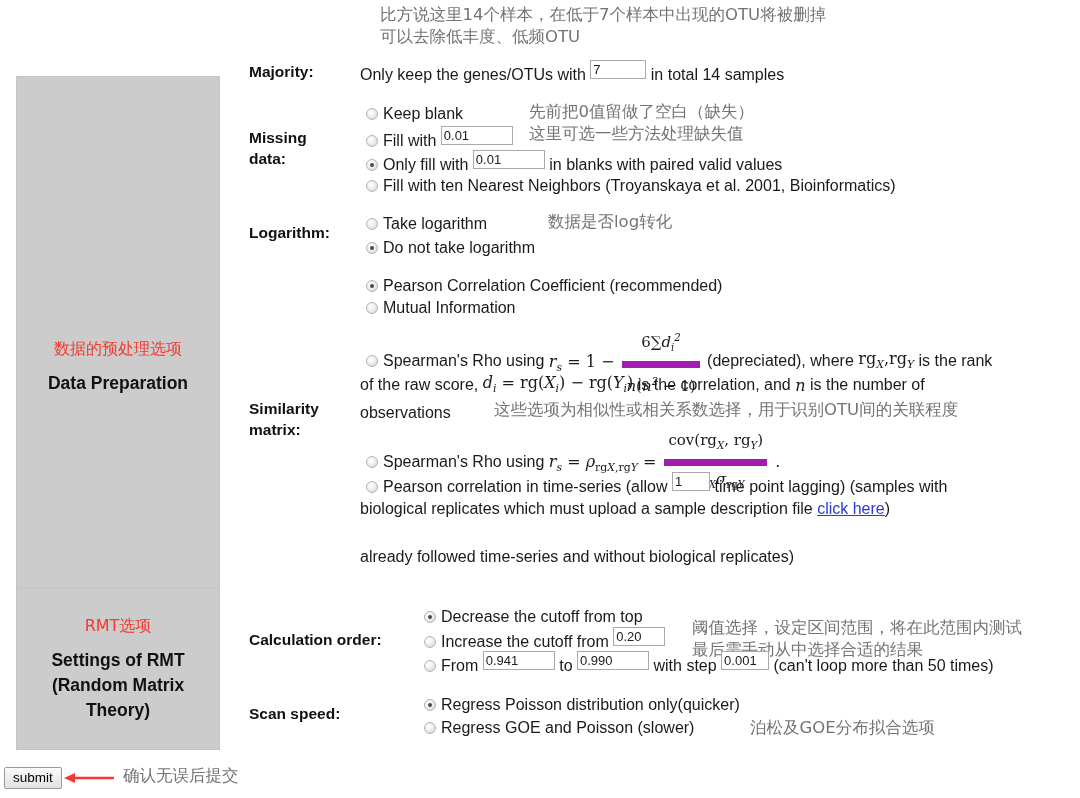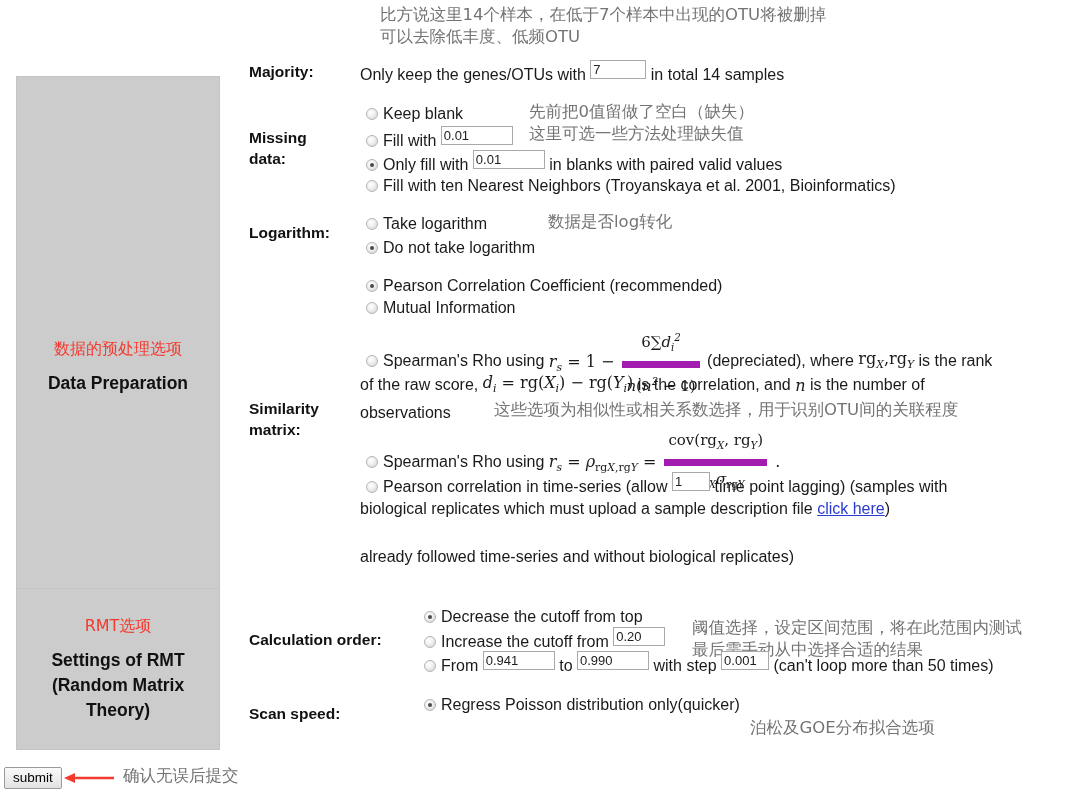--- a/index.html
+++ b/index.html
@@ -315,20 +315,23 @@
     <span>with step</span>
     <span class="tbox w-step">0.001</span>
     <span>(can't loop more than 50 times)</span>
   </div>
 
   <div class="row-label" style="left:249px; top:703px;">Scan speed:</div>
 
   <div class="optline" style="left:424px; top:693px;">
     <span class="radio on"></span><span>Regress Poisson distribution only(quicker)</span>
   </div>
+  <div class="optline" style="left:424px; top:716px;">
+    <span class="radio"></span><span>Regress GOE and Poisson (slower)</span>
+  </div>
 
   <div class="annot" style="left:750px; top:717px;">泊松及GOE分布拟合选项</div>
 
   <button id="submit-btn">submit</button>
 
   <svg id="arrow-submit" viewBox="0 0 54 16">
     <line x1="52" y1="8" x2="10" y2="8" stroke="#f4392f" stroke-width="2.6"></line>
     <polygon points="2,8 13,3 13,13" fill="#f4392f"></polygon>
   </svg>
 

